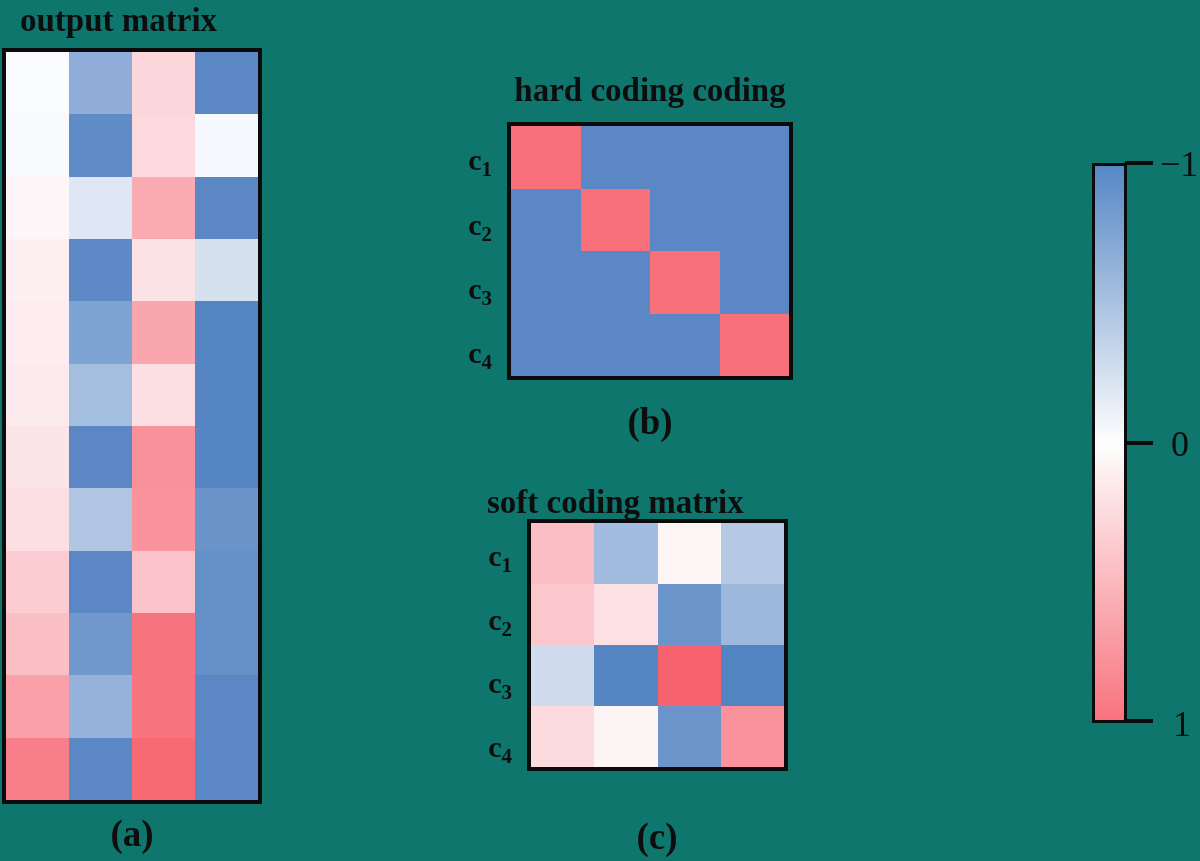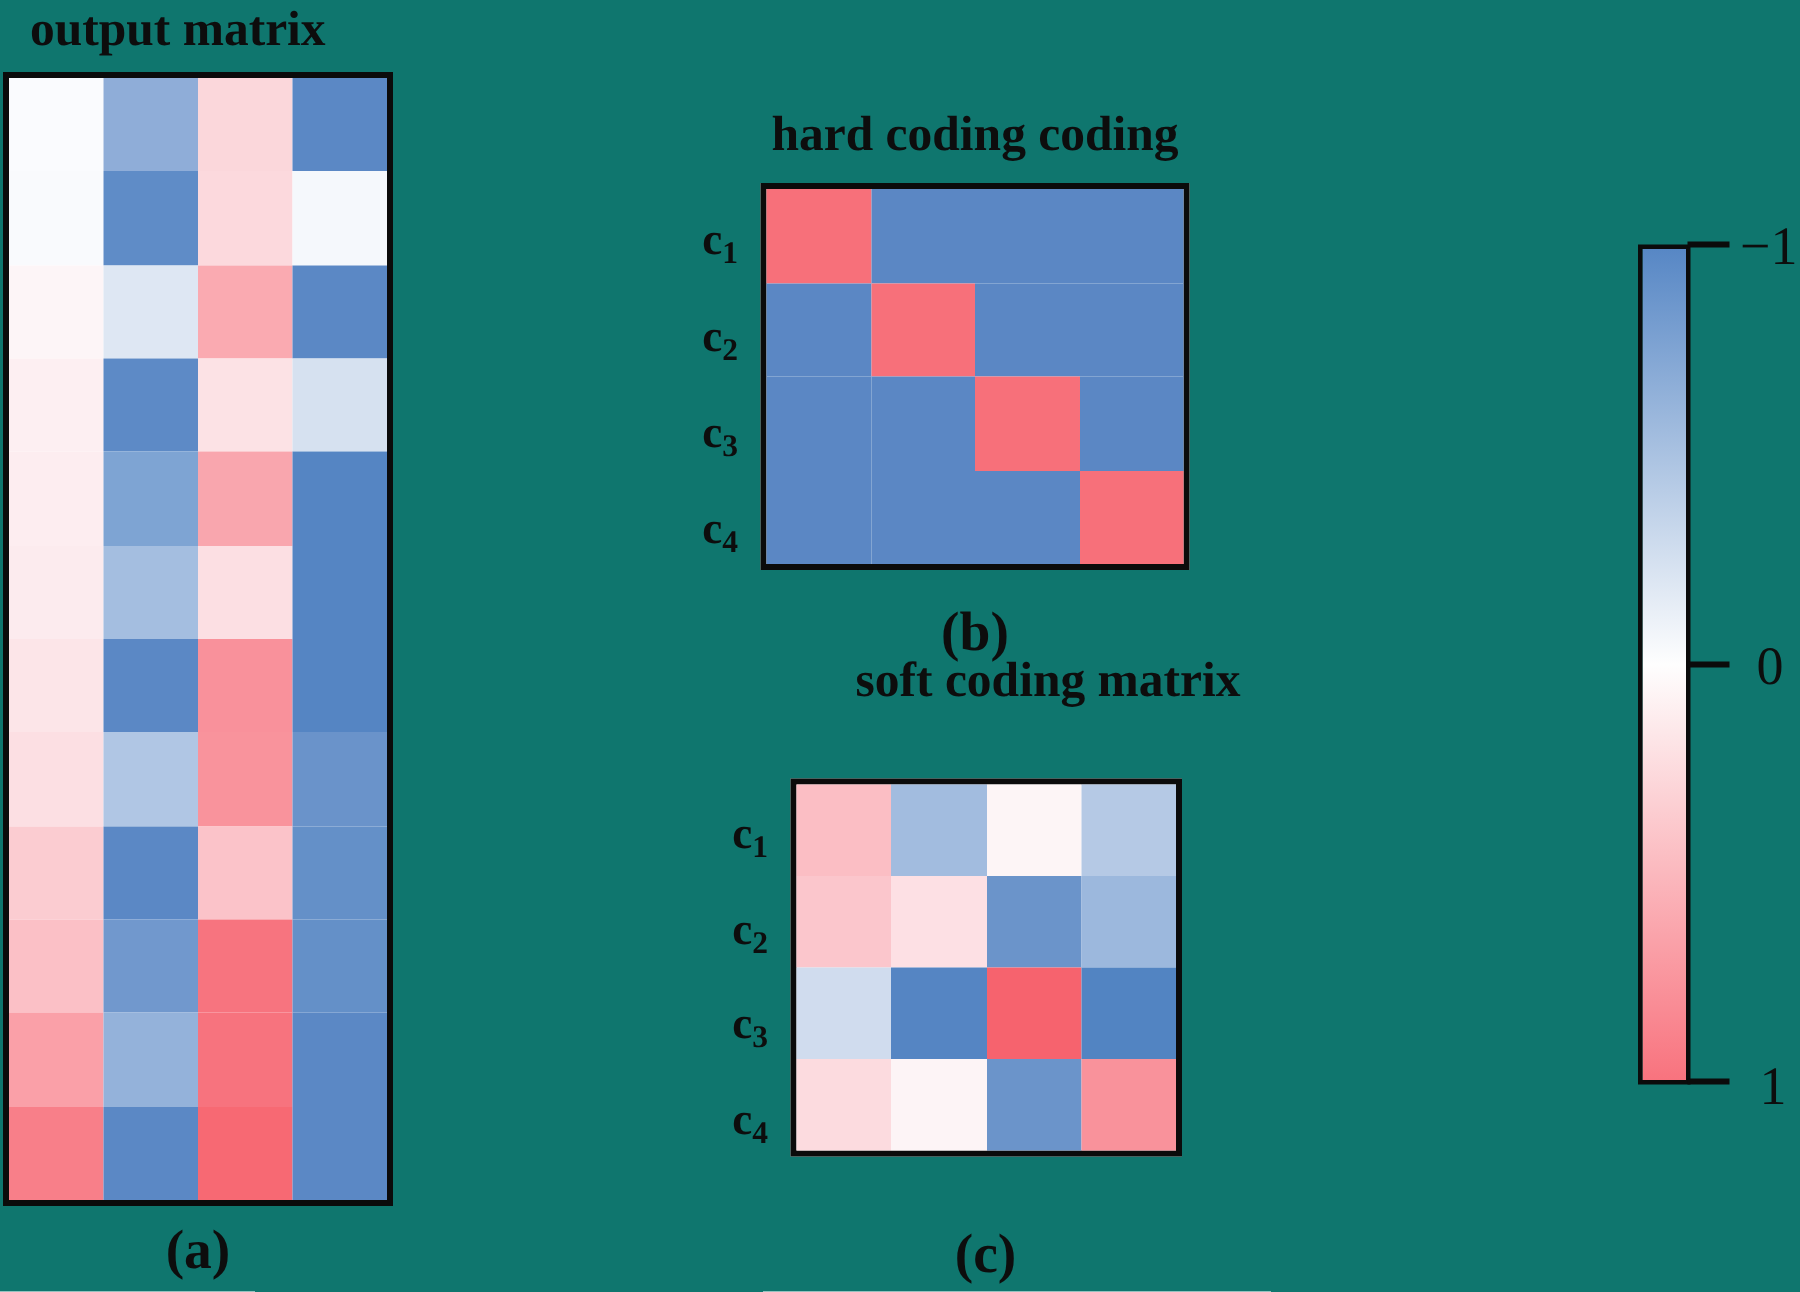--- a/index.html
+++ b/index.html
@@ -104,21 +104,21 @@
       <div class="cell" title="-1" style="background: rgb(91, 135, 196);"></div>
       <div class="cell" title="1" style="background: rgb(247, 112, 122);"></div>
       <div class="cell" title="-1" style="background: rgb(91, 135, 196);"></div>
       <div class="cell" title="-1" style="background: rgb(91, 135, 196);"></div>
       <div class="cell" title="-1" style="background: rgb(91, 135, 196);"></div>
       <div class="cell" title="-1" style="background: rgb(91, 135, 196);"></div>
       <div class="cell" title="1" style="background: rgb(247, 112, 122);"></div>
     </div>
   <div class="caption" style="left:480px;top:400px;width:340px;">(b)</div>
 
-  <div class="mtitle" style="left:487px;top:436px;width:340px;text-align:right;">soft coding matrix</div>
+  <div class="mtitle" style="left:487px;top:484px;width:340px;text-align:left;">soft coding matrix</div>
   <div id="labels-c">
       <div class="clabel" style="left: 452px; width: 60px; top: 541px;"><span>c</span><sub>1</sub></div>
       <div class="clabel" style="left: 452px; width: 60px; top: 605px;"><span>c</span><sub>2</sub></div>
       <div class="clabel" style="left: 452px; width: 60px; top: 668px;"><span>c</span><sub>3</sub></div>
       <div class="clabel" style="left: 452px; width: 60px; top: 732px;"><span>c</span><sub>4</sub></div>
     </div>
   <div class="matrix" id="matrix-c" style="left: 527px; top: 519px; width: 253px; height: 244px; grid-template-columns: repeat(4, 1fr); grid-template-rows: repeat(4, 1fr);">
       <div class="cell" title="0.45" style="background: rgb(251, 190, 196);"></div>
       <div class="cell" title="-0.42" style="background: rgb(162, 188, 223);"></div>
       <div class="cell" title="0.05" style="background: rgb(253, 245, 246);"></div>

